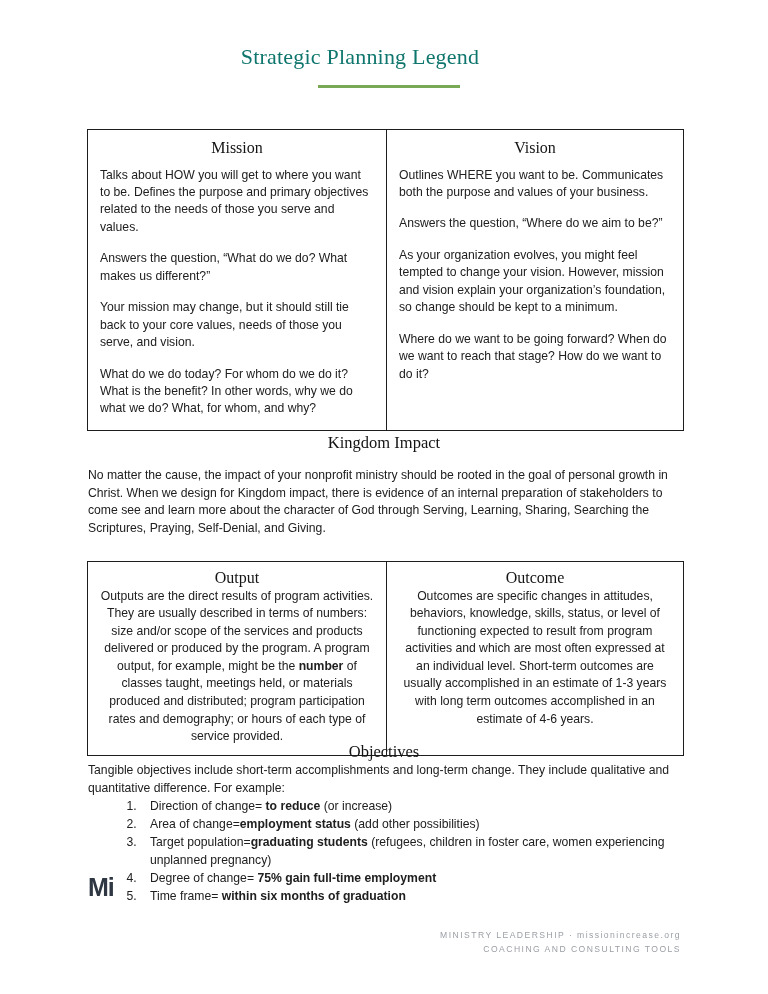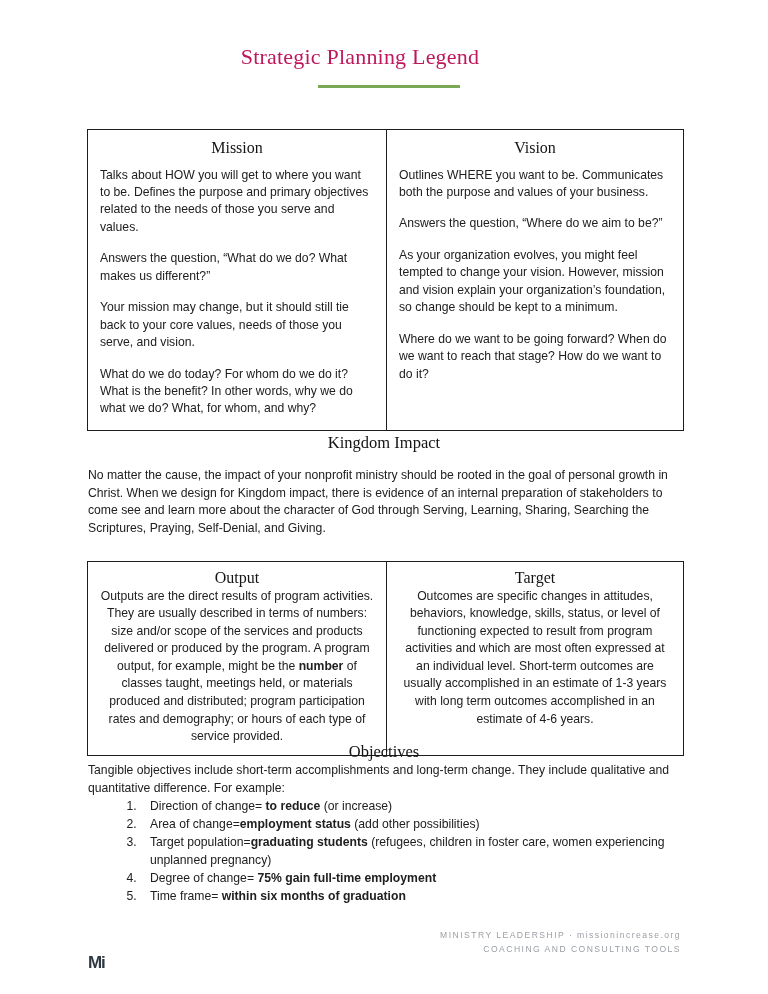--- a/index.html
+++ b/index.html
@@ -26,21 +26,21 @@
   
   .doc-title {
     position: absolute;
     left: 0;
     top: 44px;
     width: 720px;
     text-align: center;
     font-family: "Liberation Serif", serif;
     font-size: 22px;
     letter-spacing: 0.2px;
-    color: #be185d;
+    color: #0f766e;
   }
   .title-rule {
     position: absolute;
     left: 318px;
     top: 85px;
     width: 142px;
     height: 3px;
     background: #7aa955;
   }
 
@@ -131,24 +131,24 @@
     padding-left: 10px;
     margin: 0;
   }
 
   b, strong { font-weight: bold; }
 
   
   .footer-logo {
     position: absolute;
     left: 88px;
-    top: 954px;
+    top: 875px;
     font-family: "Liberation Sans", sans-serif;
     font-weight: bold;
-    font-size: 17px;
+    font-size: 25px;
     letter-spacing: -1.2px;
     color: #2f3842;
     line-height: 1;
   }
   .footer-lines {
     position: absolute;
     right: 87px;
     top: 929px;
     text-align: right;
     color: #9a9ea4;
@@ -197,21 +197,21 @@
     <tbody>
         <tr>
       <td style="width:298px;">
         <div class="cell-inner centered">
           <div class="cell-head tight">Output</div>
           <p class="cell-p flow"><span>Outputs are the direct results of program activities. They are usually described in terms of numbers: size and/or scope of the services and products delivered or produced by the program. A program output, for example, might be the </span><b>number</b><span> of classes taught, meetings held, or materials produced and distributed; program participation rates and demography; or hours of each type of service provided.</span></p>
         </div>
       </td>
       <td style="width:296px;">
         <div class="cell-inner centered">
-          <div class="cell-head tight">Target</div>
+          <div class="cell-head tight">Outcome</div>
           <p class="cell-p flow">Outcomes are specific changes in attitudes, behaviors, knowledge, skills, status, or level of functioning expected to result from program activities and which are most often expressed at an individual level. Short-term outcomes are usually accomplished in an estimate of 1-3 years with long term outcomes accomplished in an estimate of 4-6 years.</p>
         </div>
       </td>
     </tr>
   </tbody>
     </table>
 
   <div class="section-head" id="heading-objectives">Objectives</div>
   <div class="section-body" id="body-objectives">
     <div>Tangible objectives include short-term accomplishments and long-term change. They include qualitative and quantitative difference. For example:</div>

